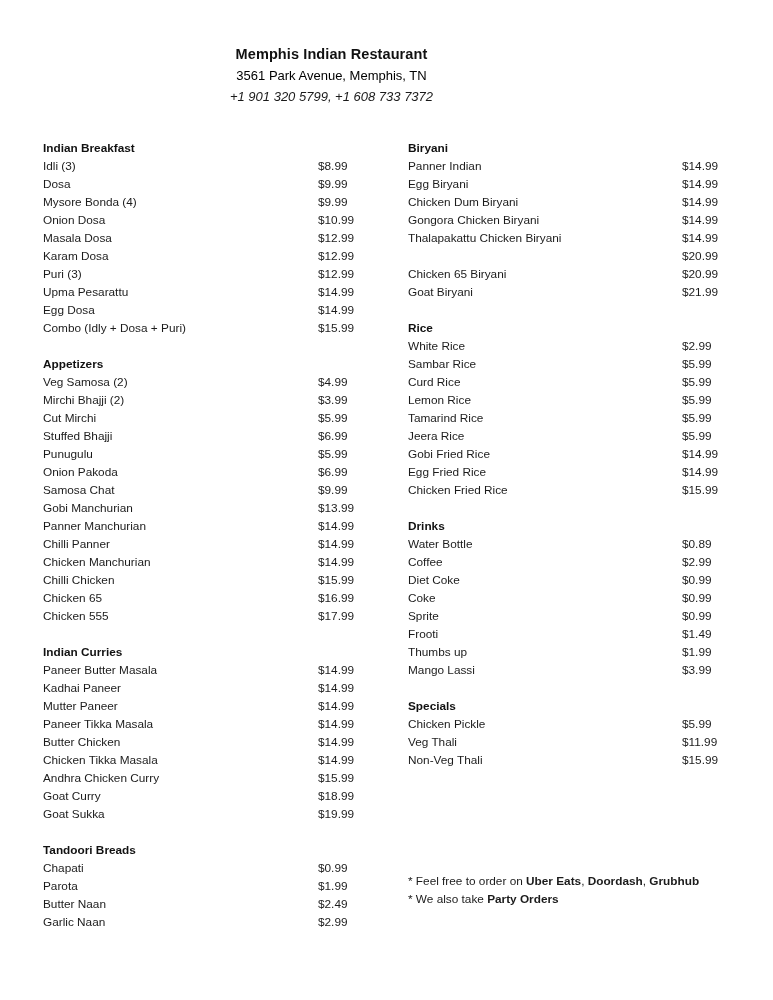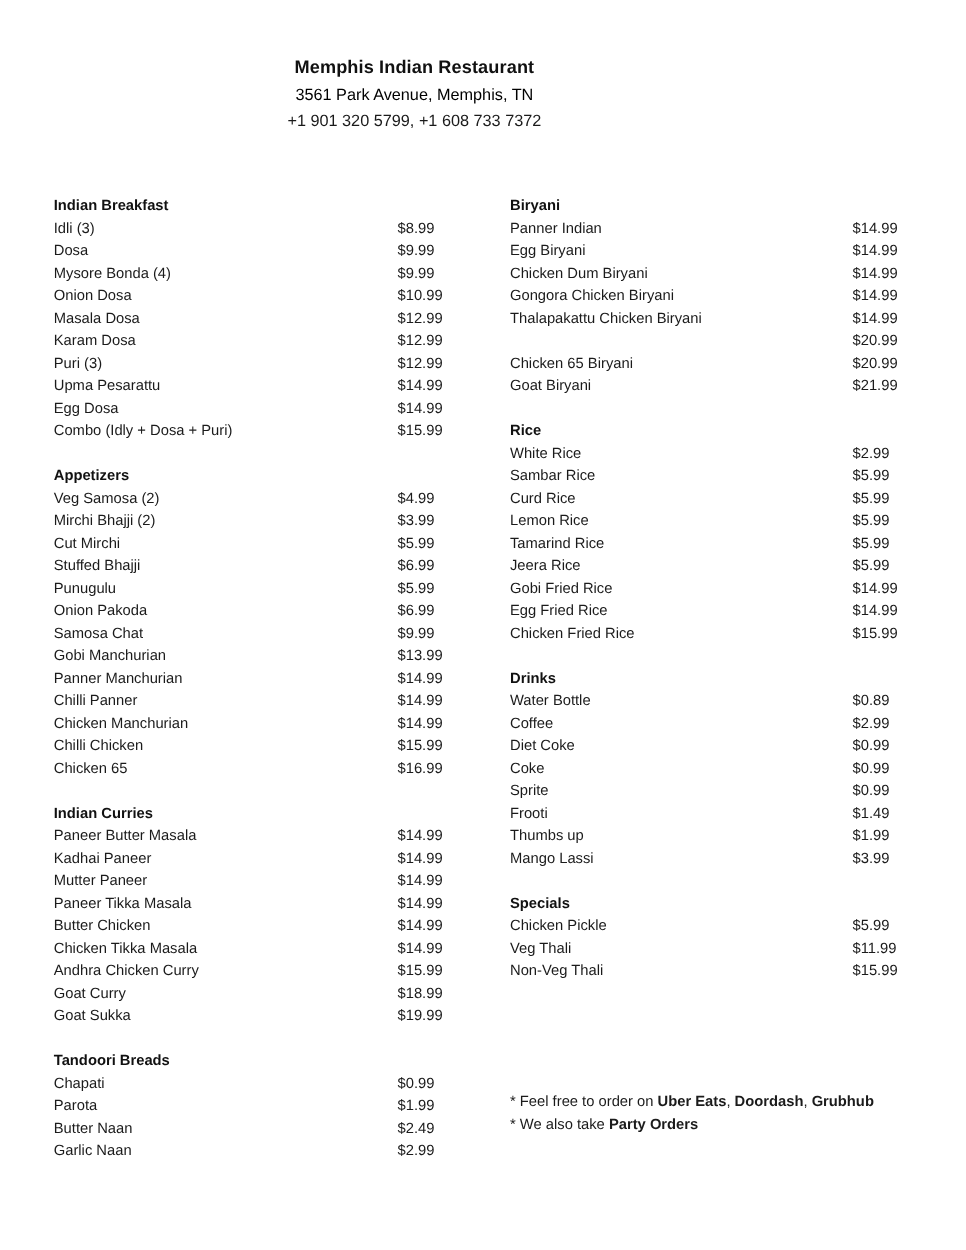--- a/index.html
+++ b/index.html
@@ -39,32 +39,33 @@
     font-size: 13px;
     font-weight: normal;
     line-height: 21px;
     color: #000000;
   }
   .rest-phone {
     font-size: 13px;
     font-weight: normal;
     line-height: 21px;
     color: #1a1a1a;
+    font-style: italic;
   }
 
   
   .columns {
     position: absolute;
     top: 139px;
     left: 0;
     width: 773px;
   }
   .col {
     position: absolute;
-    top: 16px;
+    top: 0;
   }
   .col-left  { left: 43px;  width: 330px; }
   .col-right { left: 408px; width: 340px; }
 
   .section { margin-bottom: 18px; }
   .section:last-child { margin-bottom: 0; }
 
   .section-title {
     font-size: 11.8px;
     font-weight: bold;
@@ -141,20 +142,21 @@
           <div class="item-row"><span class="item-name">Stuffed Bhajji</span><span class="item-price">$6.99</span></div>
           <div class="item-row"><span class="item-name">Punugulu</span><span class="item-price">$5.99</span></div>
           <div class="item-row"><span class="item-name">Onion Pakoda</span><span class="item-price">$6.99</span></div>
           <div class="item-row"><span class="item-name">Samosa Chat</span><span class="item-price">$9.99</span></div>
           <div class="item-row"><span class="item-name">Gobi Manchurian</span><span class="item-price">$13.99</span></div>
           <div class="item-row"><span class="item-name">Panner Manchurian</span><span class="item-price">$14.99</span></div>
           <div class="item-row"><span class="item-name">Chilli Panner</span><span class="item-price">$14.99</span></div>
           <div class="item-row"><span class="item-name">Chicken Manchurian</span><span class="item-price">$14.99</span></div>
           <div class="item-row"><span class="item-name">Chilli Chicken</span><span class="item-price">$15.99</span></div>
           <div class="item-row"><span class="item-name">Chicken 65</span><span class="item-price">$16.99</span></div>
+          <div class="item-row"><span class="item-name">Chicken 555</span><span class="item-price">$17.99</span></div>
         </div>
         <div class="section">
           <div class="section-title">Indian Curries</div>
           <div class="item-row"><span class="item-name">Paneer Butter Masala</span><span class="item-price">$14.99</span></div>
           <div class="item-row"><span class="item-name">Kadhai Paneer</span><span class="item-price">$14.99</span></div>
           <div class="item-row"><span class="item-name">Mutter Paneer</span><span class="item-price">$14.99</span></div>
           <div class="item-row"><span class="item-name">Paneer Tikka Masala</span><span class="item-price">$14.99</span></div>
           <div class="item-row"><span class="item-name">Butter Chicken</span><span class="item-price">$14.99</span></div>
           <div class="item-row"><span class="item-name">Chicken Tikka Masala</span><span class="item-price">$14.99</span></div>
           <div class="item-row"><span class="item-name">Andhra Chicken Curry</span><span class="item-price">$15.99</span></div>

